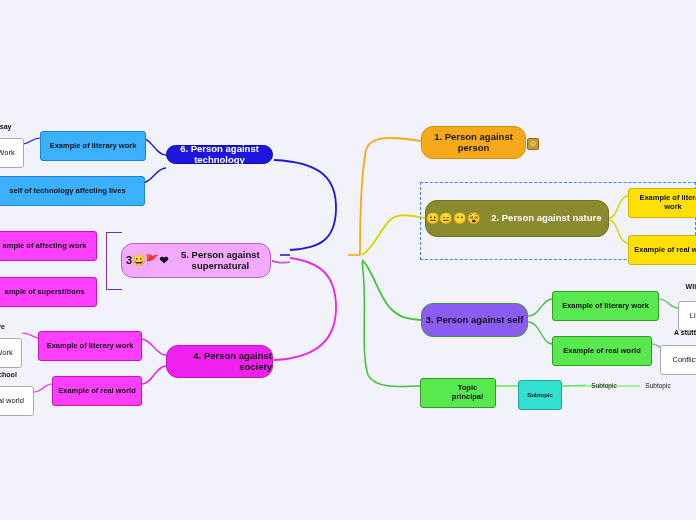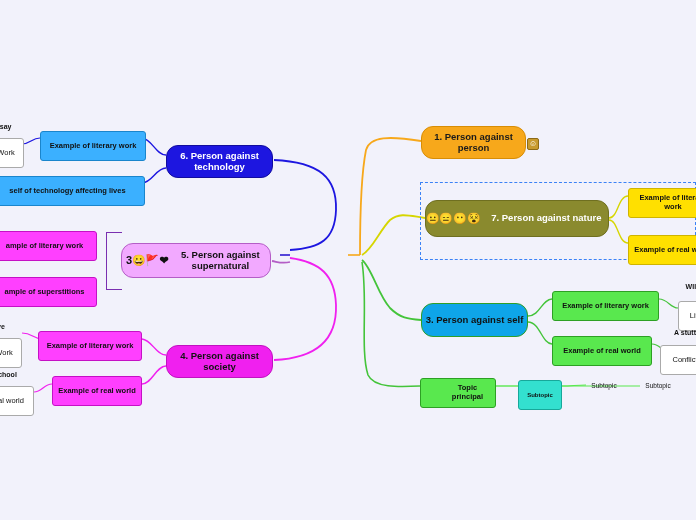--- a/index.html
+++ b/index.html
@@ -62,35 +62,35 @@
     left: 421px; top: 126px; width: 105px; height: 33px;
     background: #f7a81b; border: 1px solid #d88d05; color: #1a1a1a;
   }
   .mb2 {
     left: 425px; top: 200px; width: 184px; height: 37px;
     background: #8a8a2e; border: 1px solid #6f6f20; color: #ffffff;
     font-size: 9.5px;
   }
   .mb3 {
     left: 421px; top: 303px; width: 107px; height: 34px;
-    background: #0ea5e9; border: 1px solid #2f9f27; color: #111111;
+    background: #8b5cf6; border: 1px solid #2f9f27; color: #111111;
   }
   .mb4 {
     left: 166px; top: 345px; width: 107px; height: 33px;
-    background: #f020ef; border: 1px solid #c013bf; color: #111111;
+    background: #f020ef; border: 1px solid #c013bf; color: #111111; text-align: right;
   }
   .mb5 {
     left: 121px; top: 243px; width: 150px; height: 35px;
     background: #f2a9ff; border: 1px solid #b45ec6; color: #111111;
     justify-content: flex-start; padding-left: 4px;
   }
   .mb5 .emo { font-size: 11px; letter-spacing: 0px; margin-right: 2px; }
   .mb5 .lbl { flex: 1; }
   .mb6 {
-    left: 166px; top: 145px; width: 107px; height: 33px;
+    left: 166px; top: 145px; width: 107px; height: 19px;
     background: #1d16e0; border: 1px solid #120c9e; color: #ffffff; text-align: center;
   }
   .mb2 .emo { font-size: 11px; margin-right: 4px; }
   .mb2 .lbl { flex: 1; text-align: center; }
 
   
   .sub {
     font-size: 7.5px;
     font-weight: bold;
     border-radius: 3px;
@@ -190,21 +190,21 @@
 
   <div class="node mb mb1">
     <span>1. Person against person</span>
   </div>
   <div class="node" style="left:527px; top:138px; width:12px; height:12px; background:#c89b2f; border:1px solid #8d6a16; border-radius:2px; font-size:8px; color:#fff;">
     <span>☺</span>
   </div>
 
   <div class="node mb mb2">
     <span class="emo">😐😑😶😵</span>
-    <span class="lbl">7. Person against nature</span>
+    <span class="lbl">2. Person against nature</span>
   </div>
   <div class="node sub sub-yellow" style="left:628px; top:188px; width:90px;">
     <span>Example of literary work</span>
   </div>
   <div class="node sub sub-yellow" style="left:628px; top:235px; width:90px;">
     <span>Example of real world</span>
   </div>
 
   <div class="node mb mb3">
     <span>3. Person against self</span>
@@ -248,21 +248,21 @@
   </div>
   <div class="node sub sub-white" style="left:-12px; top:386px; width:46px;">
     <span>al world</span>
   </div>
 
   <div class="node mb mb5">
     <span class="emo">3😀🚩❤</span>
     <span class="lbl">5. Person against supernatural</span>
   </div>
   <div class="node sub sub-pink" style="left:-8px; top:231px; width:105px;">
-    <span>ample of literary work</span>
+    <span>ample of affecting work</span>
   </div>
   <div class="node sub sub-pink" style="left:-8px; top:277px; width:105px;">
     <span>ample of superstitions</span>
   </div>
 
   <div class="node mb mb6">
     <span>6. Person against technology</span>
   </div>
   <div class="node sub sub-blue" style="left:40px; top:131px; width:106px;">
     <span>Example of literary work</span>

